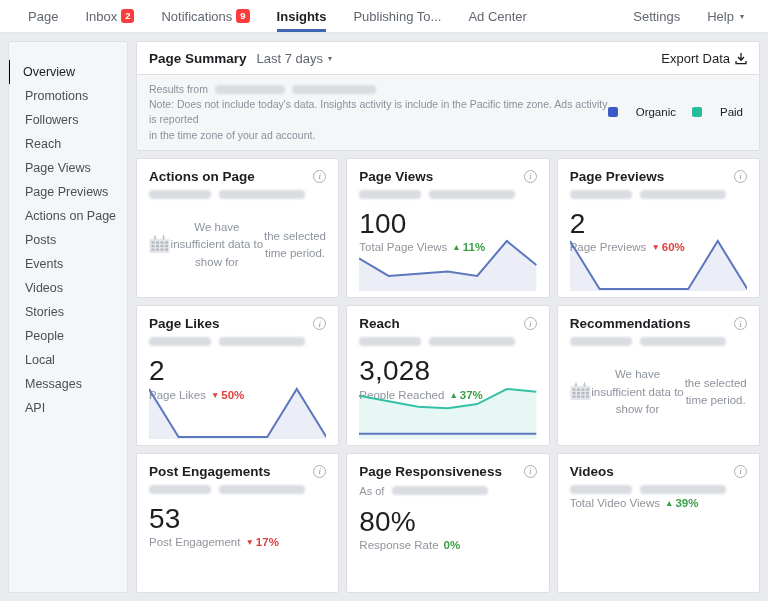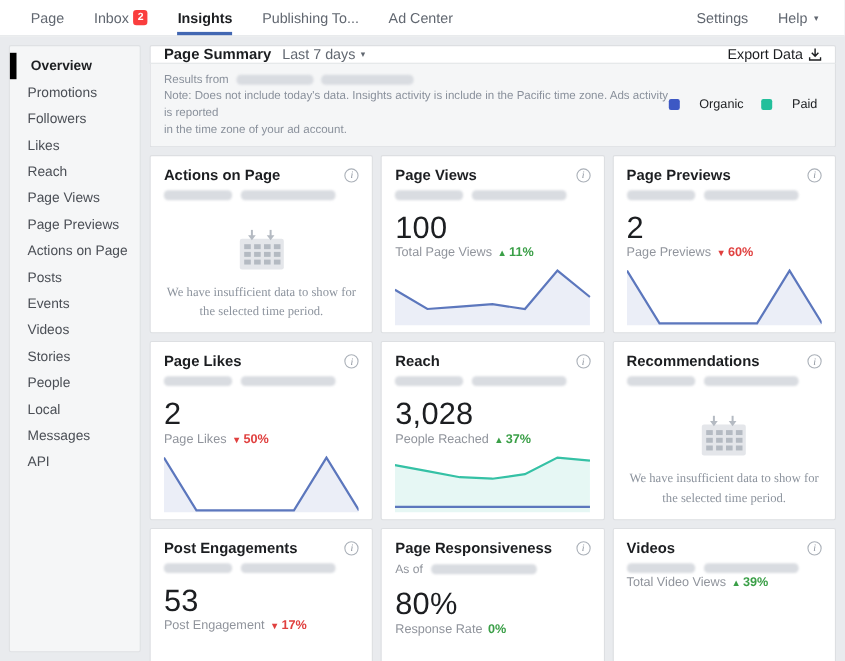--- a/index.html
+++ b/index.html
@@ -19,21 +19,21 @@
   .badge { background:#fa3e3e; color:#fff; font-size:9.5px; font-weight:700; line-height:1;
            padding:2px 4px; border-radius:3px; }
   .caret { font-size:8px; color:#616770; margin-left:2px; }
 
   
   .content { display:flex; gap:8px; padding:8px; height:568px; }
   .sidebar { width:120px; background:#f5f6f7; border:1px solid #dfe1e4; border-radius:2px;
              padding-top:6px; flex-shrink:0; }
   .side-item { padding:5px 8px 5px 16px; font-size:12.5px; color:#4b4f56; cursor:pointer;
                white-space:nowrap; }
-  .side-item.active { font-weight:700; color:#1c1e21; border-left:6px solid #000000; padding-left:13px; }
+  .side-item.active { font-weight:400; color:#1c1e21; border-left:1px solid #000000; padding-left:13px;margin-top:12px; }
   .main { flex:1; display:flex; flex-direction:column; min-width:0; }
 
   
   .panel-head { background:#fff; border:1px solid #dddfe2; border-radius:2px 2px 0 0; height:34px;
                 display:flex; align-items:center; justify-content:space-between; padding:0 12px; }
   .ph-left { display:flex; align-items:center; gap:10px; }
   .page-title { font-size:13.5px; font-weight:700; }
   .range-btn { font-size:13px; color:#616770; cursor:pointer; display:flex; align-items:center; gap:3px; }
   .export-btn { font-size:13px; color:#1c1e21; cursor:pointer; display:flex; align-items:center; gap:5px; }
   .panel-note { background:#f5f6f7; border:1px solid #dddfe2; border-top:none; border-radius:0 0 2px 2px;
@@ -57,38 +57,42 @@
   .pill-row { margin-top:6px; display:flex; align-items:center; gap:8px; }
   .pill { height:9px; border-radius:4px; background:#d9dce1; filter:blur(1.2px); display:inline-block; }
   .asof { font-size:11px; color:#90949c; }
   .value { font-size:28px; line-height:1.05; margin-top:10px; color:#1c1e21; letter-spacing:.2px; }
   .label-row { margin-top:3px; font-size:11.5px; color:#90949c; display:flex; align-items:center; gap:5px; }
   .delta { font-weight:700; display:flex; align-items:center; gap:2px; }
   .delta.green { color:#3a9f47; }
   .delta.red { color:#e0403f; }
   .delta .arr { font-size:8.5px; }
   .chart { position:absolute; left:12px; right:12px; bottom:6px; width:calc(100% - 24px); height:52px; }
-  .empty-wrap { margin-top:16px; display:flex; flex-direction:column; align-items:center;
-                text-align:center; color:#8d949e; font-size:11.5px; line-height:1.5;font-family:Liberation Serif, serif; }
+  .empty-wrap { margin-top:16px; display:flex; flex-direction:row; align-items:center;
+                text-align:center; color:#8d949e; font-size:11.5px; line-height:1.5; }
   .empty-wrap svg { margin:10px 0 12px; }
 </style>
 </head>
 <body>
 
 <div class="screen">
 
   <nav class="topnav">
     <div class="nav-group" id="navLeft">
         <div class="nav-item">
           <span>Page</span>
         </div>
         <div class="nav-item">
           <span>Inbox</span>
           <span class="badge">2</span>
         </div>
+        <div class="nav-item">
+          <span>Notifications</span>
+          <span class="badge">9</span>
+        </div>
         <div class="nav-item active">
           <span>Insights</span>
         </div>
         <div class="nav-item">
           <span>Publishing To...</span>
         </div>
         <div class="nav-item">
           <span>Ad Center</span>
         </div>
       </div>
@@ -102,21 +106,20 @@
         </div>
       </div>
   </nav>
 
   <div class="content">
 
     <aside class="sidebar" id="sidebar">
         <div class="side-item active">Overview</div>
         <div class="side-item">Promotions</div>
         <div class="side-item">Followers</div>
-        <div class="side-item">Likes</div>
         <div class="side-item">Reach</div>
         <div class="side-item">Page Views</div>
         <div class="side-item">Page Previews</div>
         <div class="side-item">Actions on Page</div>
         <div class="side-item">Posts</div>
         <div class="side-item">Events</div>
         <div class="side-item">Videos</div>
         <div class="side-item">Stories</div>
         <div class="side-item">People</div>
         <div class="side-item">Local</div>

